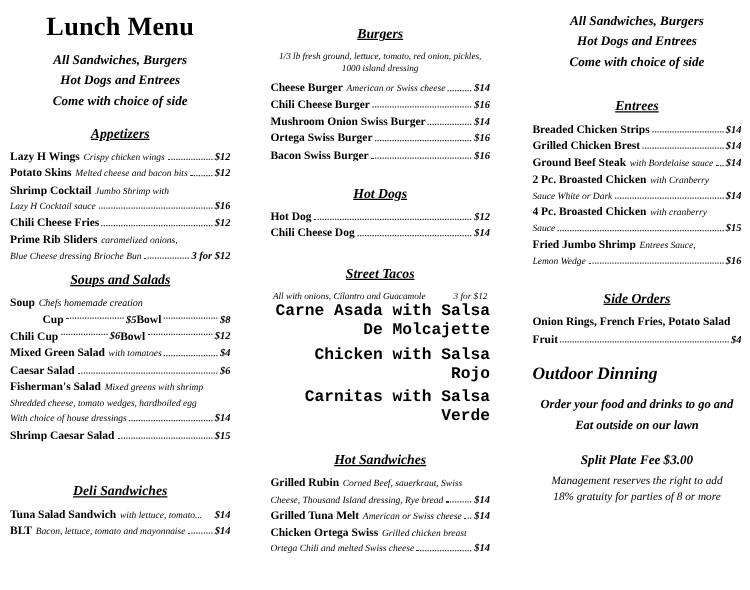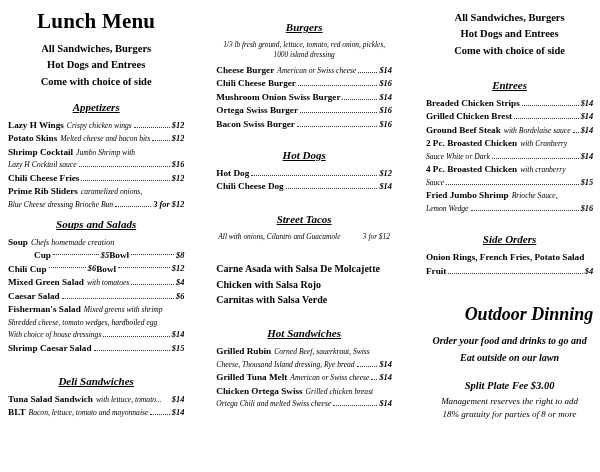--- a/index.html
+++ b/index.html
@@ -33,20 +33,21 @@
   .menu-title {
     font-size: 21px;
     font-weight: bold;
     text-align: center;
     letter-spacing: .2px;
     margin: 5px 0 7px 0;
     font-family: "Liberation Serif", serif;
   }
   .tagline {
     font-size: 10.5px;
+    font-style: italic;
     font-weight: bold;
     text-align: center;
     line-height: 1.55;
   }
   .tagline-block { margin-bottom: 4px; }
 
   .section-head {
     font-size: 11px;
     font-weight: bold;
     font-style: italic;
@@ -150,47 +151,48 @@
   }
   .plain-line .ds {
     font-weight: normal;
     font-style: italic;
     font-size: 8px;
     margin-left: 3px;
   }
 
   
   .center-item {
-    font-size: 10px;
-    font-weight: bold;
-    text-align: left;
+    font-size: 13px;
+    font-weight: bold;
+    text-align: right;
     margin-bottom: 4.5px;
+    font-family: Liberation Mono, monospace;
   }
   .taco-note {
     display: flex;
     justify-content: space-between;
     font-size: 7.4px;
     font-style: italic;
-    margin-bottom: 22px;
+    margin-bottom: 0;
     padding: 0 2px;
     text-align: right;
   }
 
   .side-line {
     font-size: 9.2px;
     font-weight: bold;
     margin-bottom: 4px;
   }
 
   .outdoor-title {
-    font-size: 18px;
-    font-weight: bold;
-    font-style: italic;
-    text-align: right;
-    margin: 28px 0 7px 0;
+    font-size: 14px;
+    font-weight: bold;
+    font-style: italic;
+    text-align: left;
+    margin: 16px 0 7px 0;
   }
   .outdoor-line {
     font-size: 10px;
     font-style: italic;
     font-weight: bold;
     text-align: center;
     line-height: 1.7;
   }
   .split-title {
     font-size: 10.5px;
@@ -325,21 +327,21 @@
       <span class="leader"></span>
       <span class="pr">$14</span>
     </div>
 
     <div class="item">
       <span class="nm">Shrimp Caesar Salad</span>
       <span class="leader"></span>
       <span class="pr">$15</span>
     </div>
 
-    <div class="section-head" style="margin-top:22px;">Deli Sandwiches</div>
+    <div class="section-head" style="margin-top:34px;">Deli Sandwiches</div>
 
     <div class="item">
       <span class="nm">Tuna Salad Sandwich</span>
       <span class="ds">with lettuce, tomato...</span>
       <span class="leader" style="border-bottom:none;"></span>
       <span class="pr">$14</span>
     </div>
 
     <div class="item">
       <span class="nm">BLT</span>
@@ -492,21 +494,21 @@
       <span class="leader"></span>
     </div>
     <div class="cont">
       <span class="ds">Sauce</span>
       <span class="leader"></span>
       <span class="pr">$15</span>
     </div>
 
     <div class="item no-leader">
       <span class="nm">Fried Jumbo Shrimp</span>
-      <span class="ds">Brioche Sauce,</span>
+      <span class="ds">Entrees Sauce,</span>
       <span class="leader"></span>
     </div>
     <div class="cont">
       <span class="ds">Lemon Wedge</span>
       <span class="leader"></span>
       <span class="pr">$16</span>
     </div>
 
     <div class="section-head" style="margin-top:20px;">Side Orders</div>
 

